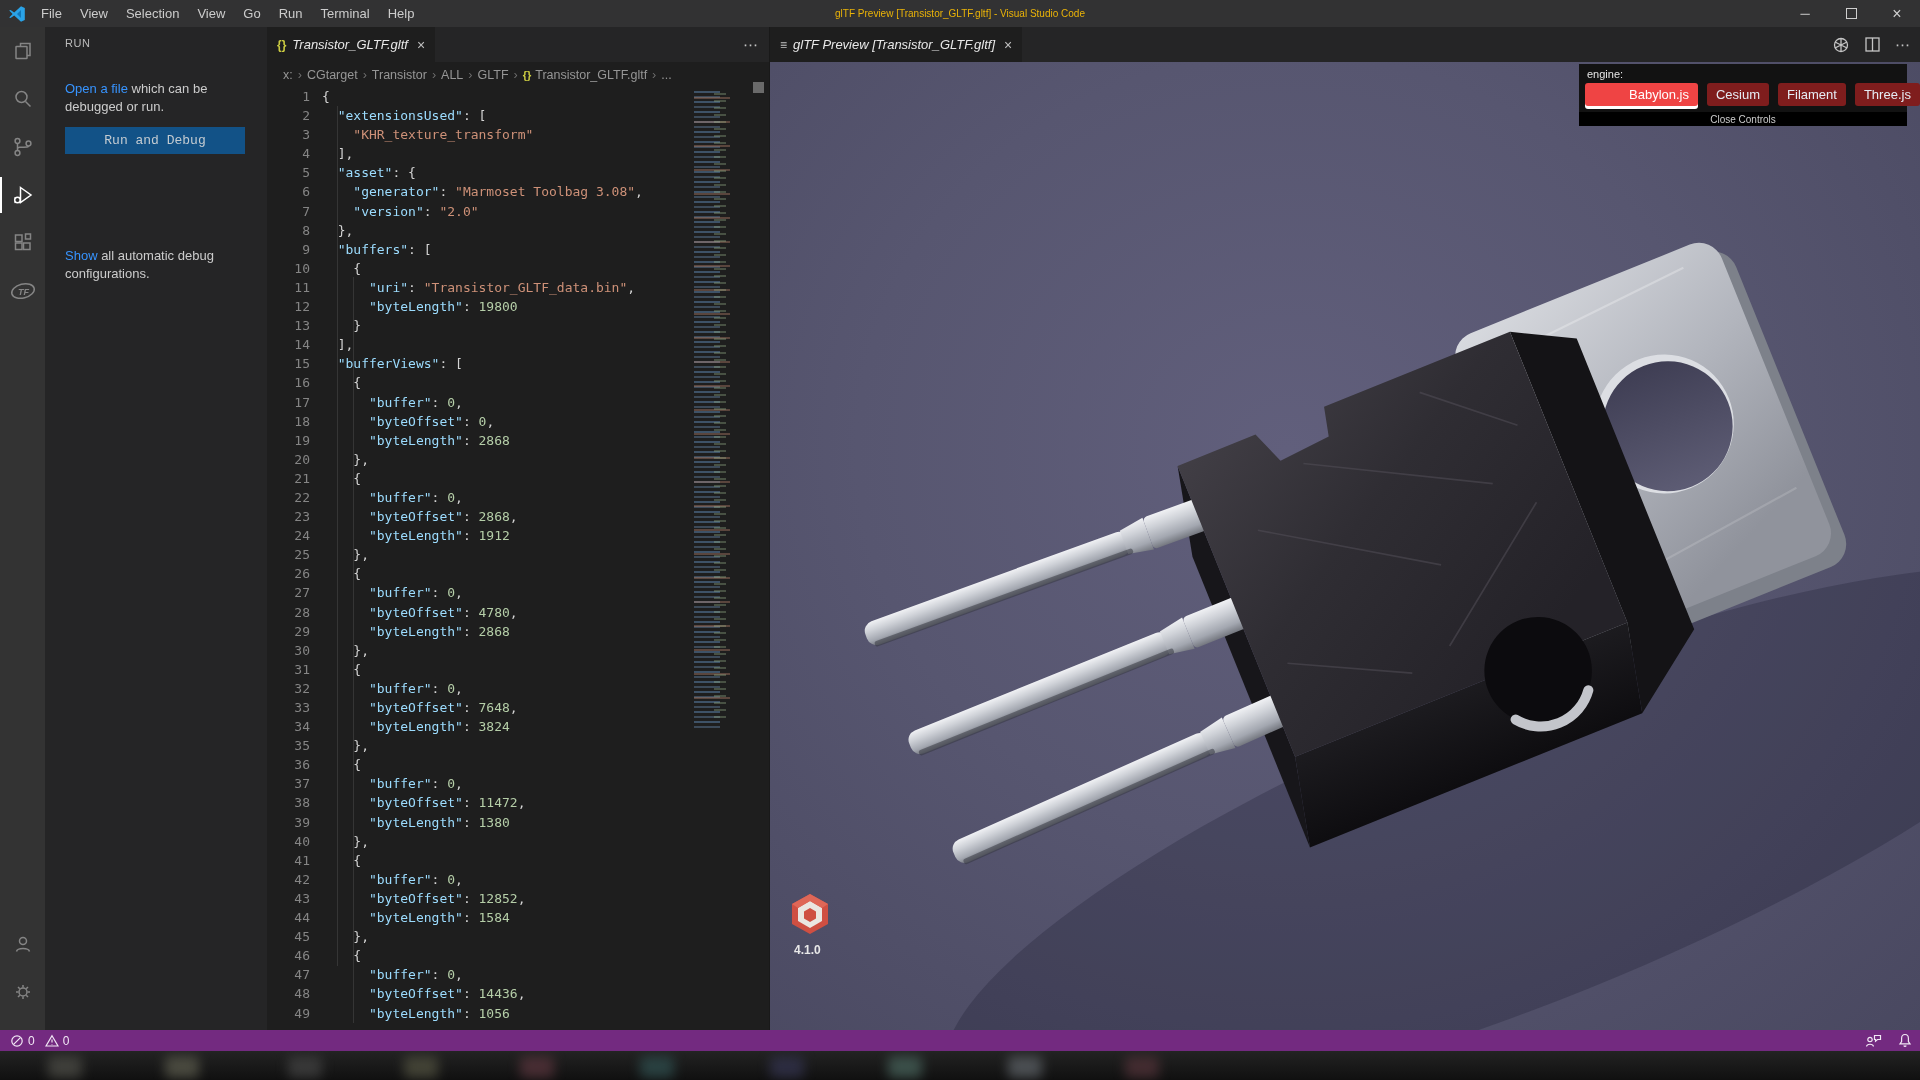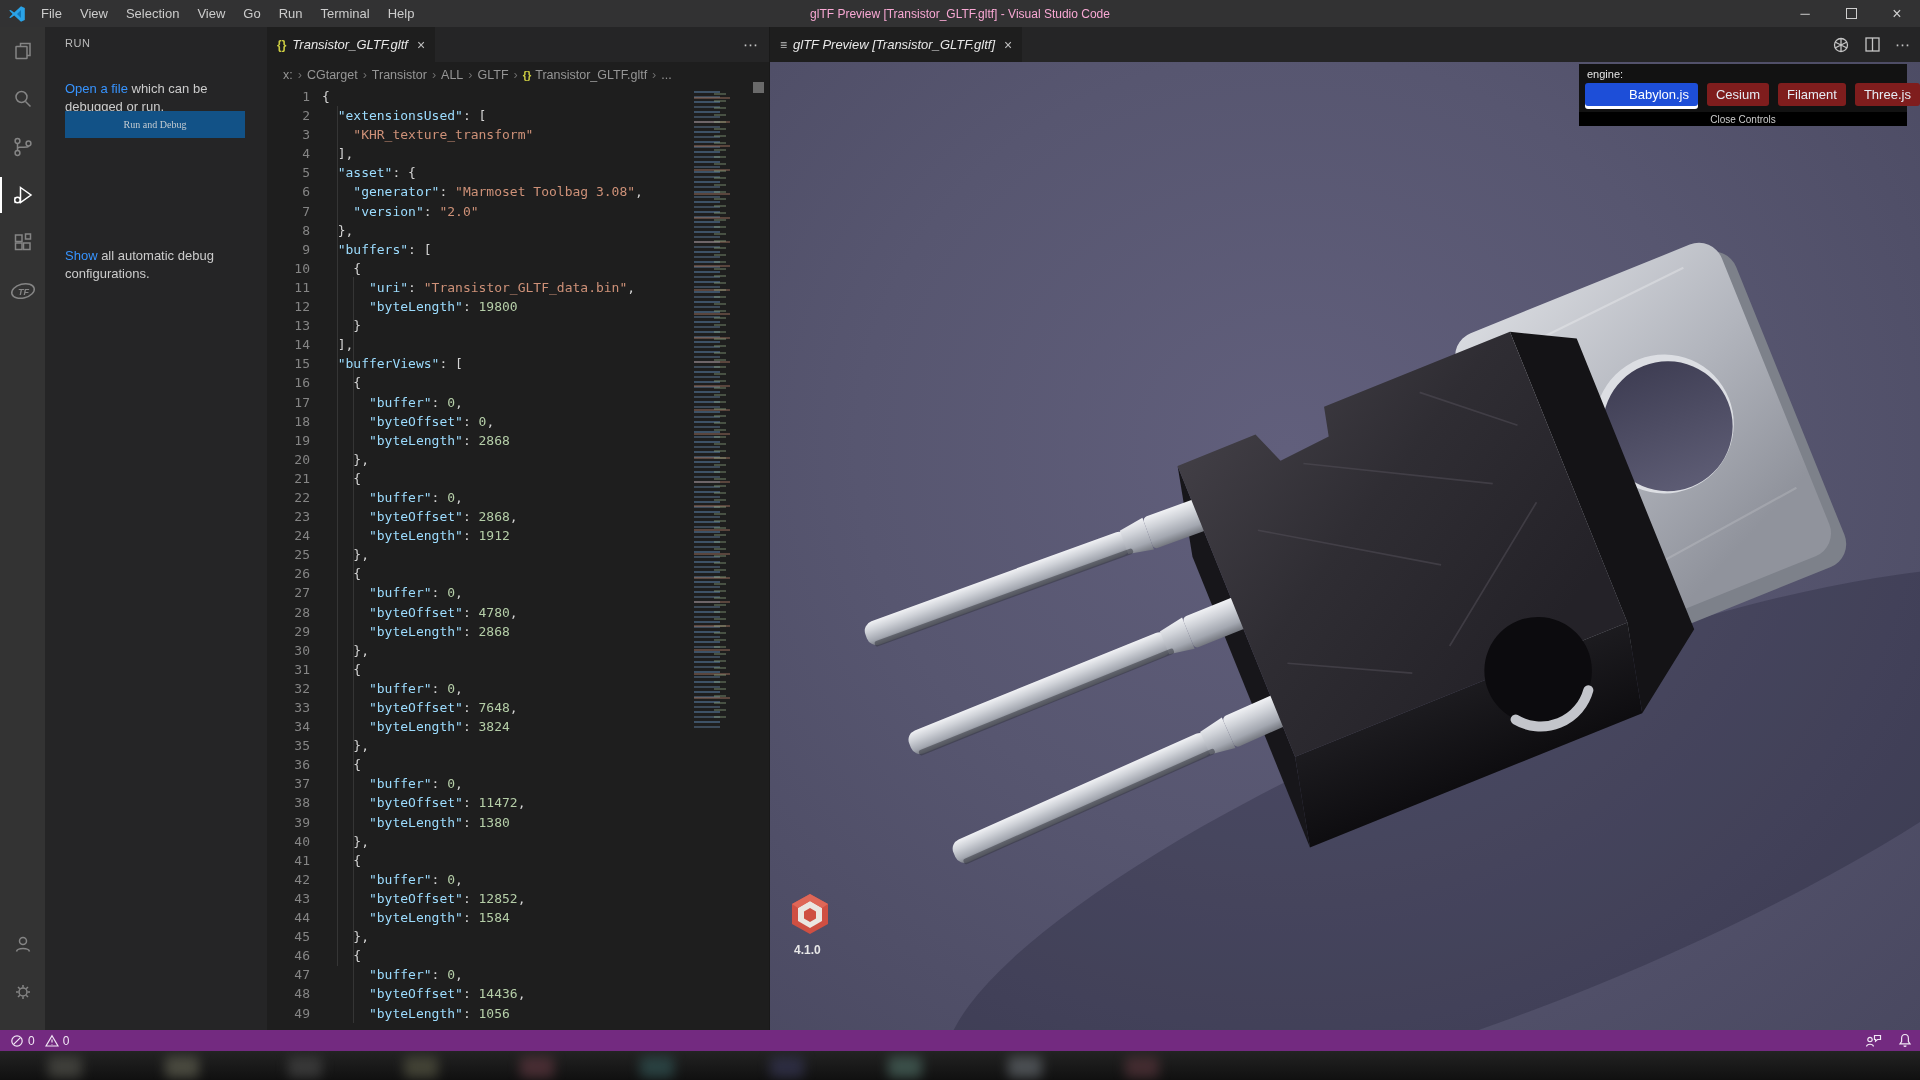--- a/index.html
+++ b/index.html
@@ -4,42 +4,42 @@
 <style>
   html,body{margin:0;padding:0;background:#000;}
   #app{position:relative;width:1920px;height:1080px;overflow:hidden;
        font-family:"Liberation Sans",sans-serif;background:#1e1e1e;color:#ccc;}
 
   
   #titlebar{position:absolute;left:0;top:0;width:1920px;height:27px;background:#323233;
             display:flex;align-items:center;font-size:13px;color:#cccccc;z-index:30;}
   .vscode-logo{width:18px;height:18px;margin:0 6px 0 8px;}
   .menu-item{padding:0 9px;line-height:27px;cursor:default;}
-  #win-title{position:absolute;left:50%;transform:translateX(-50%);color:#f9a8d4;font-size:12px;white-space:nowrap;}
+  #win-title{position:absolute;left:50%;transform:translateX(-50%);color:#eab308;font-size:10px;white-space:nowrap;}
   .win-controls{position:absolute;right:0;top:0;display:flex;height:27px;}
   .win-btn{width:46px;height:27px;display:flex;align-items:center;justify-content:center;color:#cfcfcf;font-size:13px;}
   .win-btn div{pointer-events:none;}
   .maxi-box{width:9px;height:9px;border:1px solid #cfcfcf;}
 
   
   #activitybar{position:absolute;left:0;top:27px;width:45px;height:1003px;background:#333333;z-index:20;}
   .act-item{position:relative;width:45px;height:48px;display:flex;align-items:center;justify-content:center;text-align:right;}
   .act-item svg{stroke:#858585;fill:none;stroke-width:1.5;}
   .act-item.active svg{stroke:#ffffff;}
   .act-item.active:before{content:"";position:absolute;left:0;top:6px;bottom:6px;width:2px;background:#fff;}
   .act-bottom{position:absolute;left:0;bottom:14px;width:45px;}
   .gltf-tf{font-size:9px;font-style:italic;font-weight:bold;fill:#858585;stroke:none;}
 
   
   #sidebar{position:absolute;left:45px;top:27px;width:222px;height:1003px;background:#252526;z-index:10;font-size:13px;}
   #sidebar-title{position:absolute;left:20px;top:10px;font-size:11px;color:#bbbbbb;letter-spacing:.5px;}
   .side-p{position:absolute;left:20px;width:182px;line-height:18px;color:#cccccc;}
   .side-link{color:#3794ff;cursor:pointer;}
-  #run-debug-btn{position:absolute;left:20px;top:84px;width:180px;height:27px;background:#125287;color:#c3cbd1;
-                 border:none;font-size:10px;font-family:Liberation Serif, serif;}
+  #run-debug-btn{position:absolute;left:20px;top:100px;width:180px;height:27px;background:#125287;color:#c3cbd1;
+                 border:none;font-size:13px;font-family:Liberation Mono, monospace;}
 
   
   #editor-group{position:absolute;left:267px;top:27px;width:502px;height:1003px;background:#1e1e1e;}
   .tabbar{position:absolute;left:0;top:0;right:0;height:35px;background:#252526;display:flex;align-items:stretch;}
   .tab{display:flex;align-items:center;padding:0 10px;background:#1e1e1e;border-right:1px solid #252526;
        font-size:13px;color:#e8e8e8;font-style:italic;white-space:nowrap;}
   .tab .tab-ic{font-style:normal;margin-right:6px;font-size:12px;font-weight:bold;}
   .ic-json{color:#cbcb41;}
   .ic-prev{color:#c5c5c5;font-weight:normal;}
   .tab-close{margin-left:9px;color:#c0c0c0;font-style:normal;font-size:14px;}
@@ -76,21 +76,21 @@
             background:radial-gradient(ellipse at 45% 40%,#615f7c 0%,#575670 48%,#494860 100%);overflow:hidden;}
   #model-svg{position:absolute;left:0;top:0;}
 
   
   #engine-panel{position:absolute;top:2px;right:14px;width:328px;z-index:5;font-size:13px;}
   .ep-row1{background:#121212;padding:3px 6px 6px 6px;}
   #engine-label{color:#e5e5e5;font-size:11px;margin:1px 0 3px 2px;}
   #engine-buttons{display:flex;gap:9px;}
   .eng-btn{background:#7f1d1d;color:#e6ecf4;border:none;border-radius:3px;padding:4px 9px;
            font-size:13px;font-family:inherit;cursor:pointer;}
-  .eng-btn.active{background:#1d4ed8;color:#fff;box-shadow:0 3px 0 #ffffff;padding-left:44px;}
+  .eng-btn.active{background:#ef4444;color:#fff;box-shadow:0 3px 0 #ffffff;padding-left:44px;}
   .ep-row2{background:#1b1b1b;border-top:1px solid #000;height:28px;display:flex;align-items:center;padding:0 8px;gap:10px;}
   #bg-checkbox{width:15px;height:15px;background:#2a66ad;border-radius:2px;}
   #bg-label{color:#eeeeee;font-size:14px;}
   .ep-row3{background:#000;height:14px;display:flex;align-items:center;justify-content:center;}
   #close-controls{color:#cccccc;font-size:10px;}
 
   #babylon-badge{position:absolute;left:19px;bottom:73px;width:60px;text-align:left;}
   #babylon-version{color:#e8e8e8;font-size:12px;font-weight:bold;margin-top:4px;margin-left:5px;}
 
   

